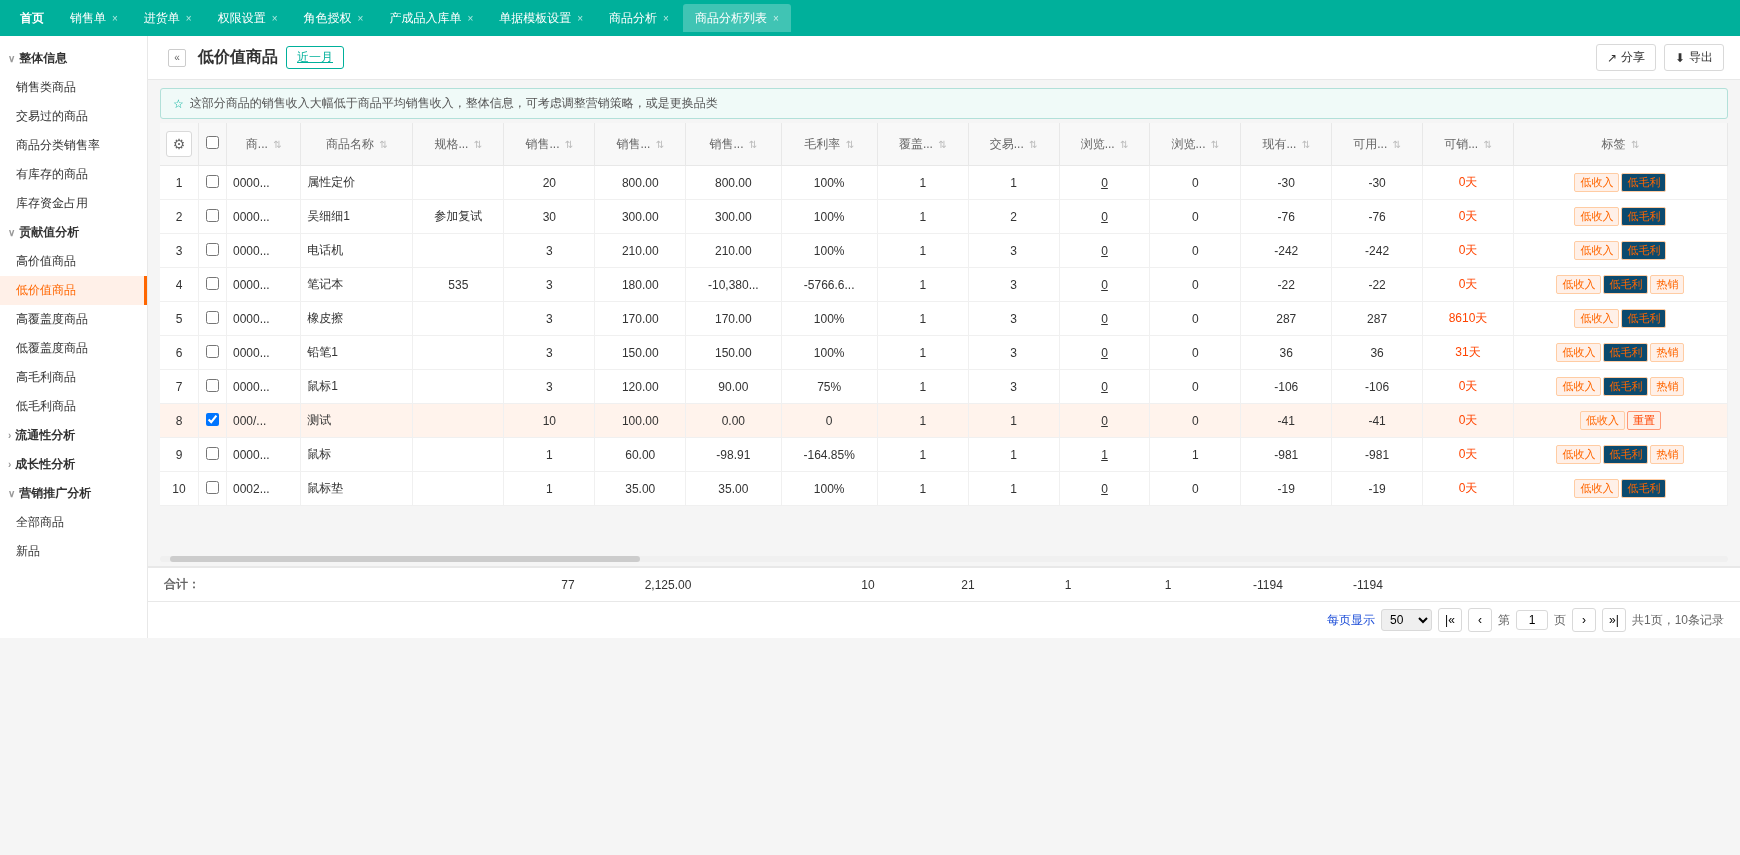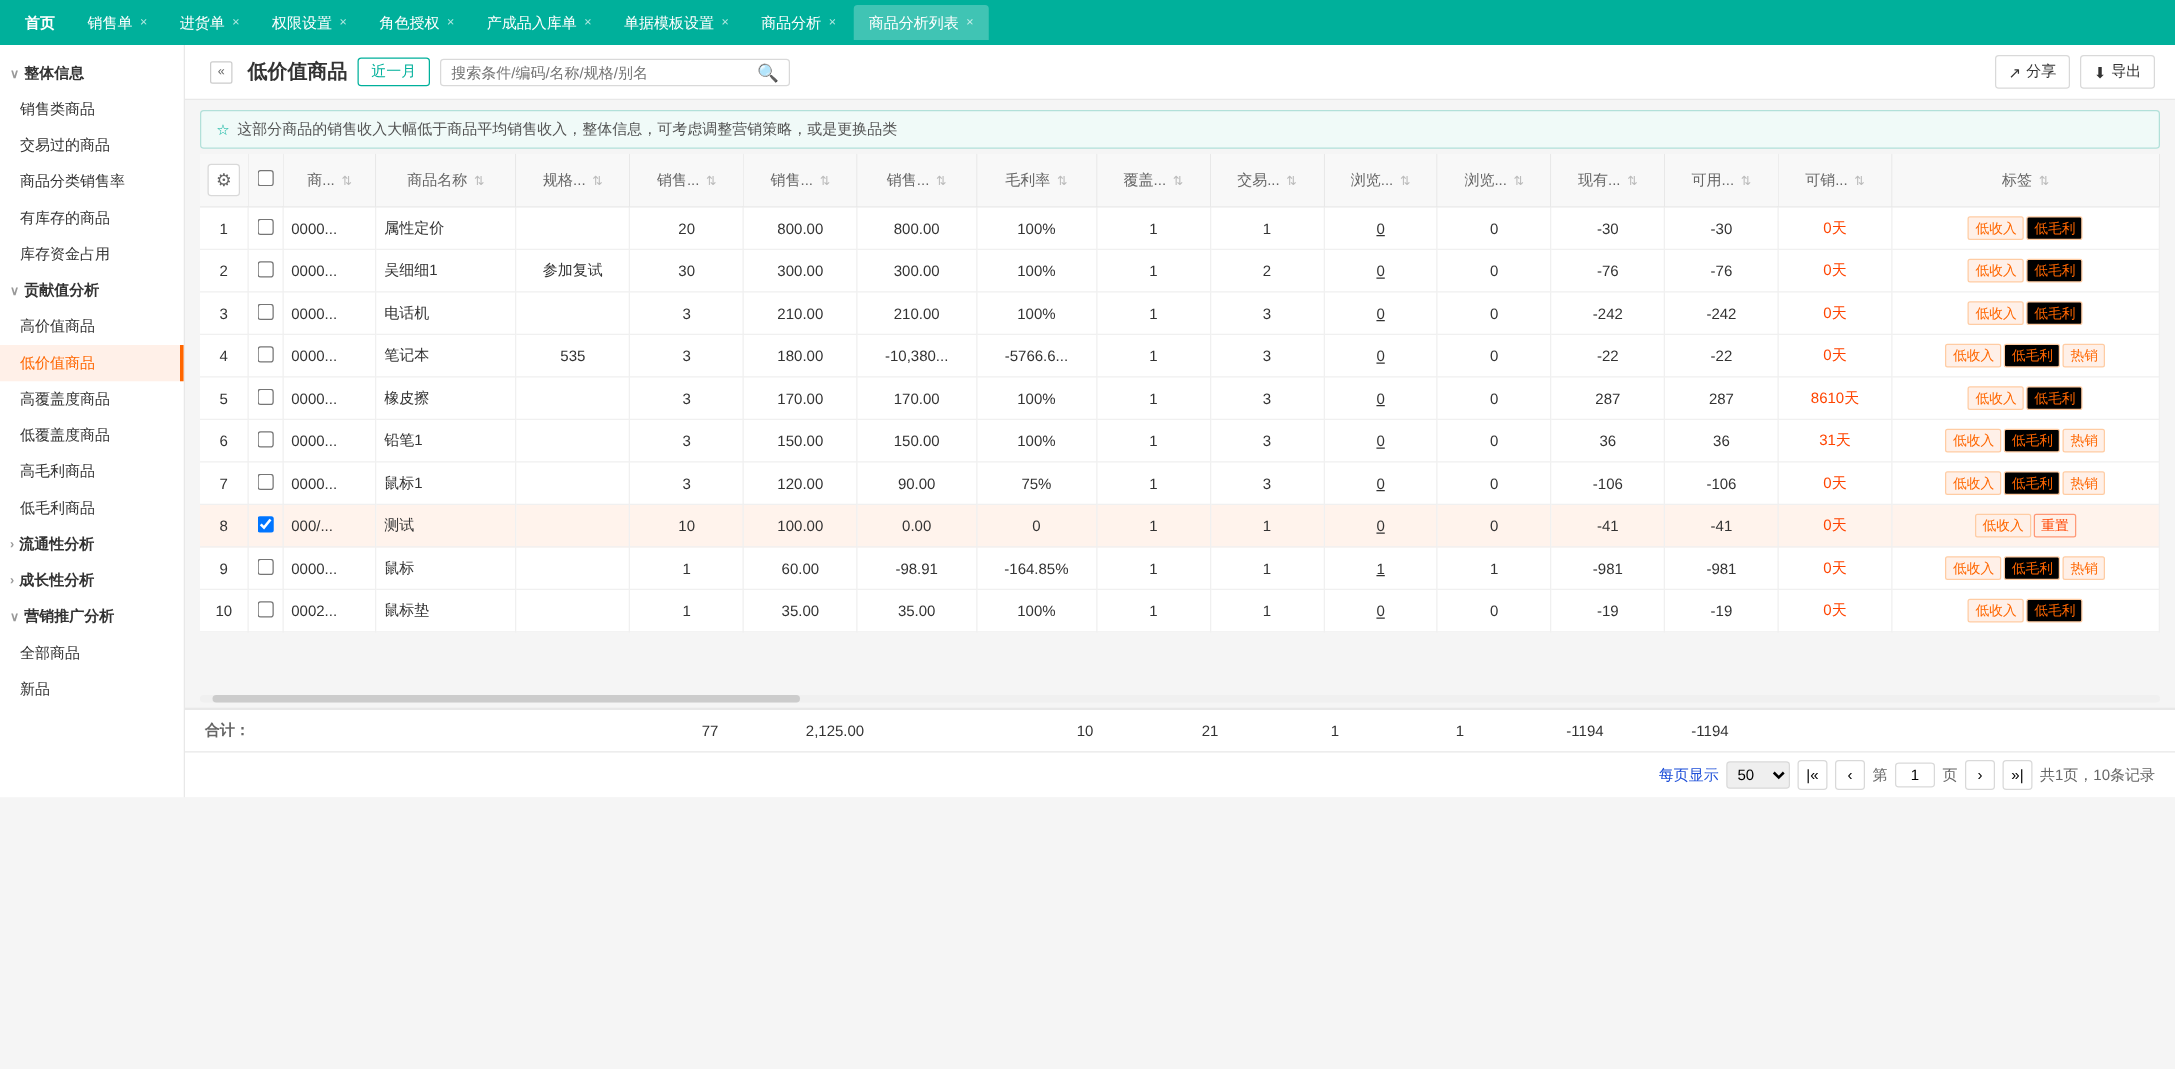--- a/index.html
+++ b/index.html
@@ -82,20 +82,21 @@
     }
     .page-title { font-size: 16px; font-weight: bold; color: #333; }
     .date-filter-btn {
       padding: 2px 10px;
       background: #fff;
       border: 1px solid #00b09b;
       color: #00b09b;
       border-radius: 3px;
       cursor: pointer;
       font-size: 12px;
+      text-decoration: underline;
     }
     .search-box {
       display: flex;
       align-items: center;
       border: 1px solid #d9d9d9;
       border-radius: 3px;
       padding: 2px 8px;
       gap: 4px;
       background: #fff;
       flex: 1;
@@ -182,21 +183,21 @@
     }
     tr.highlighted td { background: #fff3ec; }
     .tag {
       display: inline-block;
       padding: 1px 5px;
       border-radius: 2px;
       font-size: 11px;
       margin: 0 1px;
     }
     .tag-low-income { background: #fff0e8; color: #ff6600; border: 1px solid #ffcca3; }
-    .tag-low-profit { background: #000000; color: #ff6600; border: 1px solid #ffcca3; }
+    .tag-low-profit { background: #0c4a6e; color: #ff6600; border: 1px solid #ffcca3; }
     .tag-hot { background: #fff0e8; color: #ff6600; border: 1px solid #ffcca3; }
     .tag-overstock { background: #fff0e8; color: #ff4400; border: 1px solid #ff9977; }
     .underline { text-decoration: underline; color: #333; cursor: pointer; }
     .days-red { color: #ff4400; }
     td.left { text-align: left; }
     .gear-btn {
       width: 26px; height: 26px;
       border: 1px solid #d9d9d9;
       background: #fff;
       border-radius: 3px;
@@ -333,24 +334,20 @@
       <div class="sidebar-item">全部商品</div>
       <div class="sidebar-item">新品</div>
     </div>
 
     <div class="main">
 
       <div class="page-header">
         <div class="collapse-btn">«</div>
         <span class="page-title">低价值商品</span>
         <button class="date-filter-btn">近一月</button>
-        <div class="search-box">
-          <input type="text" placeholder="搜索条件/编码/名称/规格/别名" style="">
-          <span class="search-icon">🔍</span>
-        </div>
         <div class="header-actions">
           <button class="action-btn">
             <span>↗</span>
             <span>分享</span>
           </button>
           <button class="action-btn">
             <span>⬇</span>
             <span>导出</span>
           </button>
         </div>

